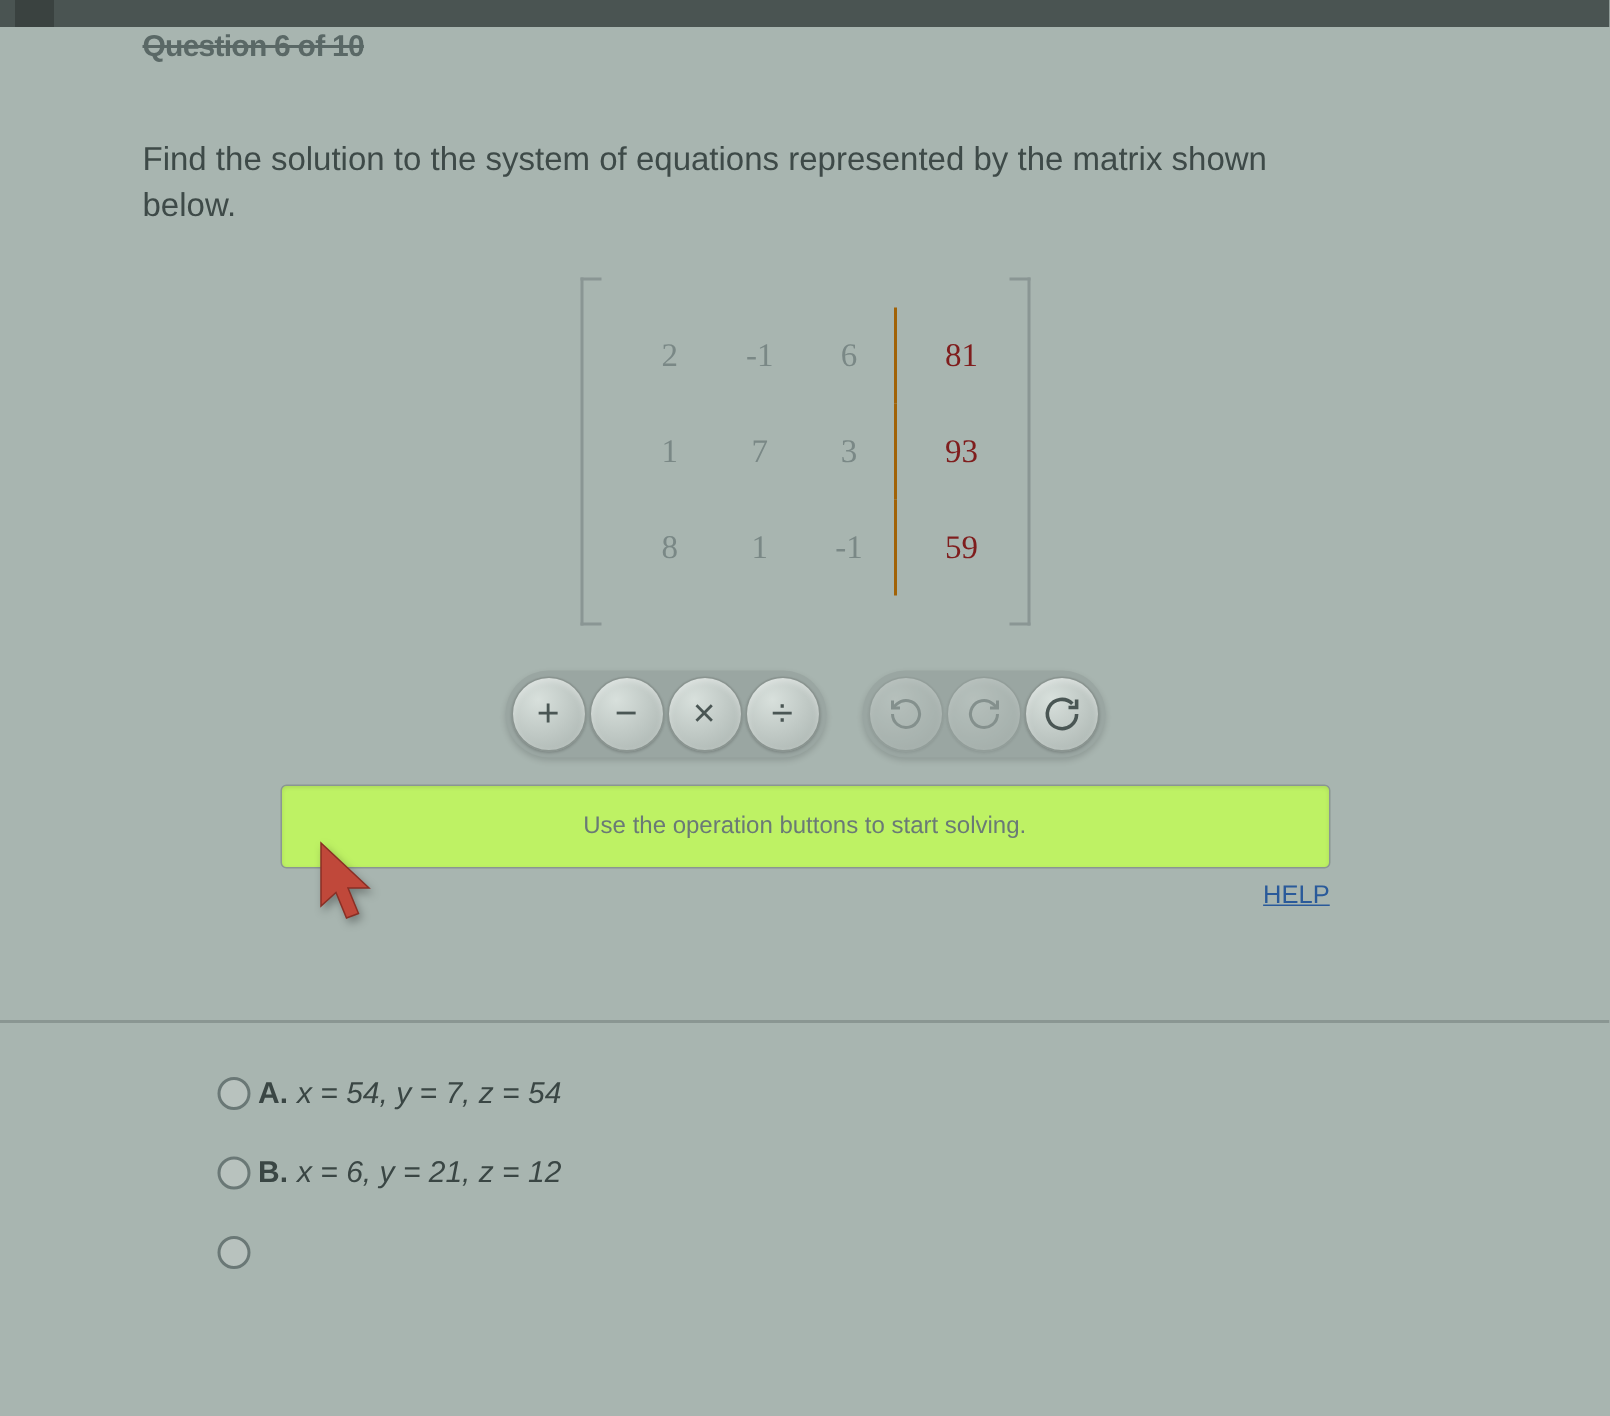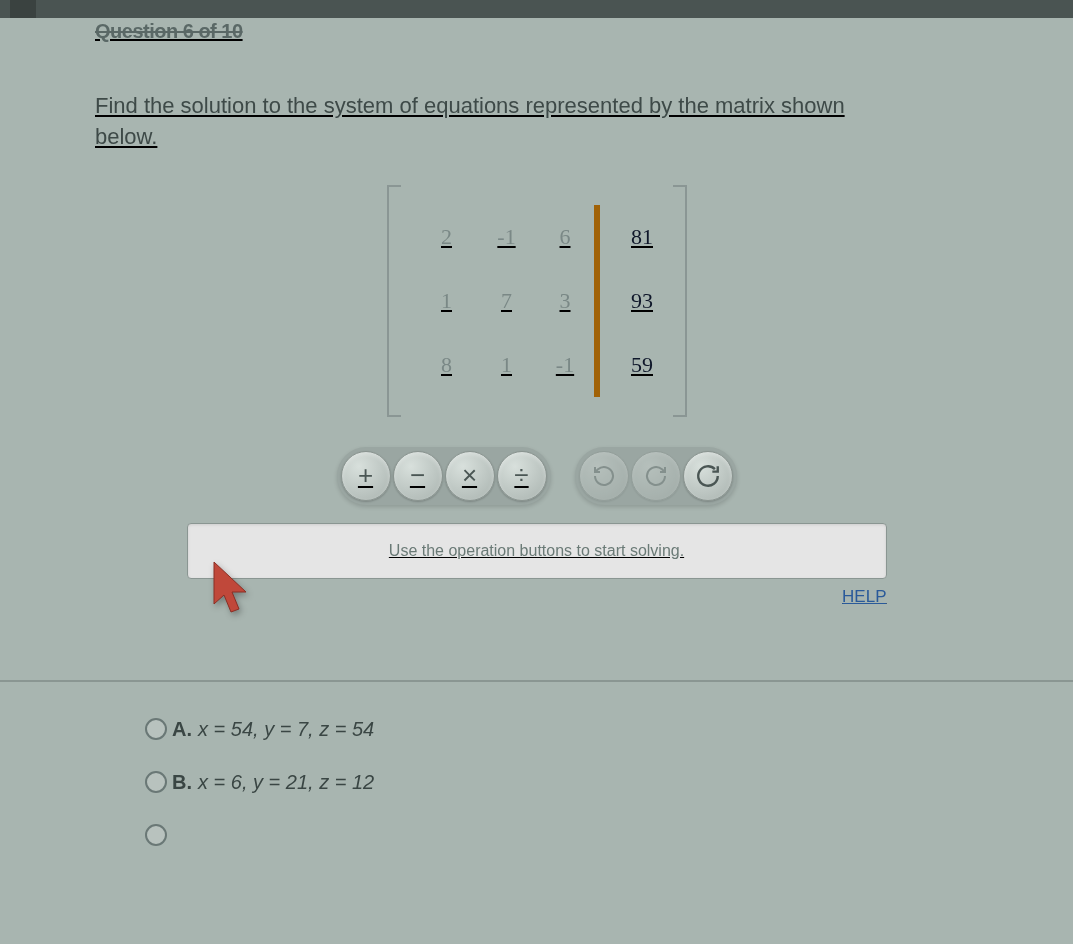--- a/index.html
+++ b/index.html
@@ -18,21 +18,20 @@
   .hamburger {
     position: absolute;
     top: 0;
     left: 10px;
     width: 26px;
     height: 18px;
     background: #3a4240;
   }
   .content {
     padding: 0 95px;
-    text-decoration: underline;
   }
   .question-num {
     font-size: 20px;
     color: #5a6866;
     font-weight: bold;
     text-decoration: line-through;
     margin-top: 2px;
     letter-spacing: -0.5px;
   }
   .question-text {
@@ -64,22 +63,22 @@
   .matrix table { border-collapse: collapse; }
   .matrix td {
     width: 60px;
     height: 64px;
     text-align: center;
     font-size: 22px;
     color: #7a8886;
     font-family: Georgia, serif;
   }
   .matrix td.aug {
-    border-left: 6px solid #a16207;
-    color: #0f172a;
+    border-left: 2px solid #a16207;
+    color: #7f1d1d;
     padding-left: 28px;
   }
   .ops-row {
     display: flex;
     justify-content: center;
     gap: 24px;
     margin-top: 30px;
   }
   .op-group {
     display: flex;
@@ -101,21 +100,21 @@
     font-size: 26px;
     color: #4a5654;
     cursor: pointer;
     box-shadow: inset 0 2px 4px rgba(255,255,255,0.4), 0 1px 2px rgba(0,0,0,0.2);
   }
   .op-btn.faded { opacity: 0.45; }
   .hint-box {
     margin: 18px auto 0;
     width: 700px;
     padding: 18px;
-    background: #e5e5e5;
+    background: #bef264;
     border: 1px solid #8a9692;
     border-radius: 4px;
     text-align: center;
     font-size: 16px;
     color: #6a7a76;
     box-shadow: inset 0 1px 3px rgba(0,0,0,0.1);
   }
   .help-row {
     width: 700px;
     margin: 8px auto 0;

